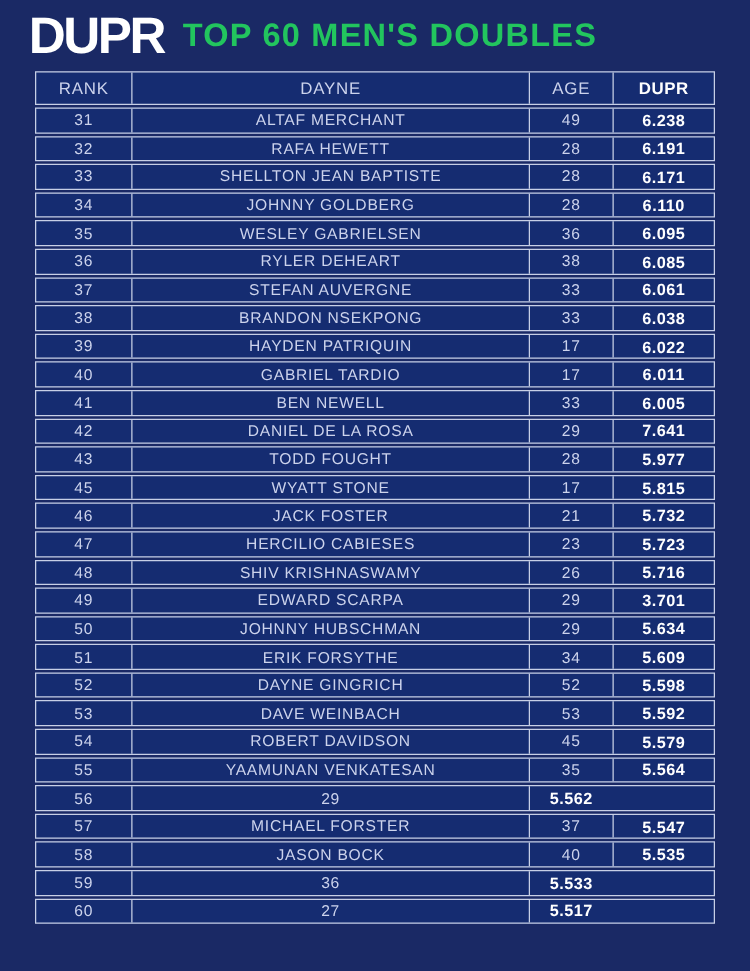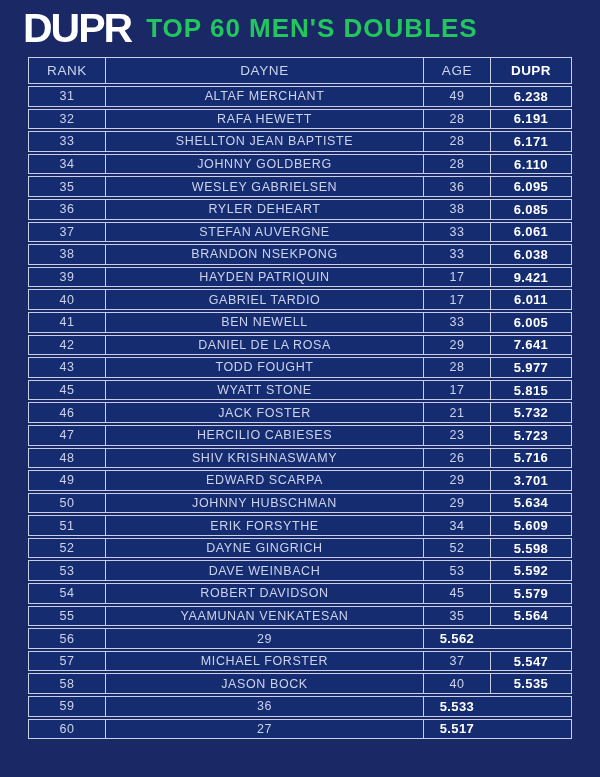--- a/index.html
+++ b/index.html
@@ -105,21 +105,21 @@
     <div class="row">
       <div class="cell">38</div>
       <div class="cell">BRANDON NSEKPONG</div>
       <div class="cell">33</div>
       <div class="cell dupr">6.038</div>
     </div>
     <div class="row">
       <div class="cell">39</div>
       <div class="cell">HAYDEN PATRIQUIN</div>
       <div class="cell">17</div>
-      <div class="cell dupr">9.421</div>
+      <div class="cell dupr">6.022</div>
     </div>
     <div class="row">
       <div class="cell">40</div>
       <div class="cell">GABRIEL TARDIO</div>
       <div class="cell">17</div>
       <div class="cell dupr">6.011</div>
     </div>
     <div class="row">
       <div class="cell">41</div>
       <div class="cell">BEN NEWELL</div>

